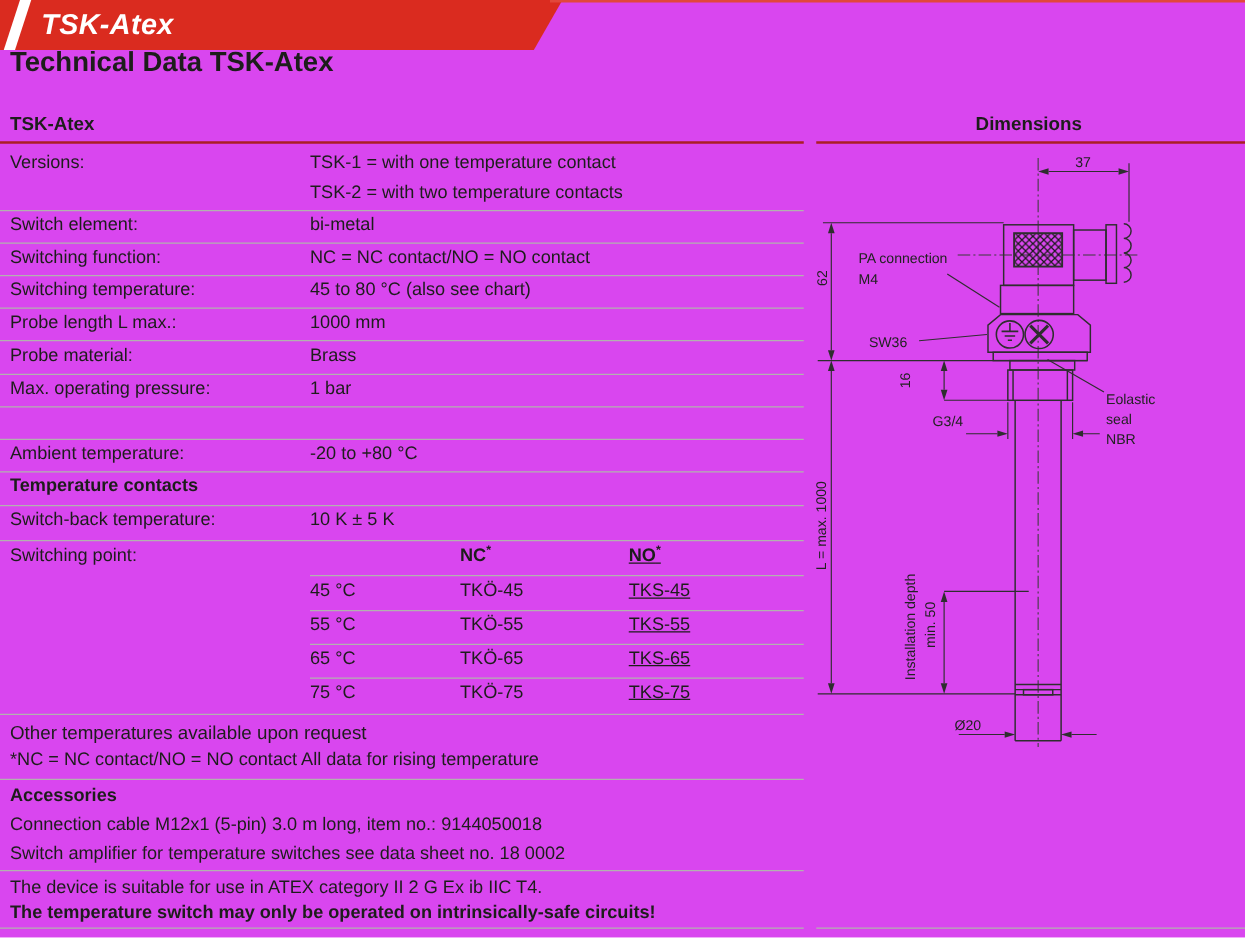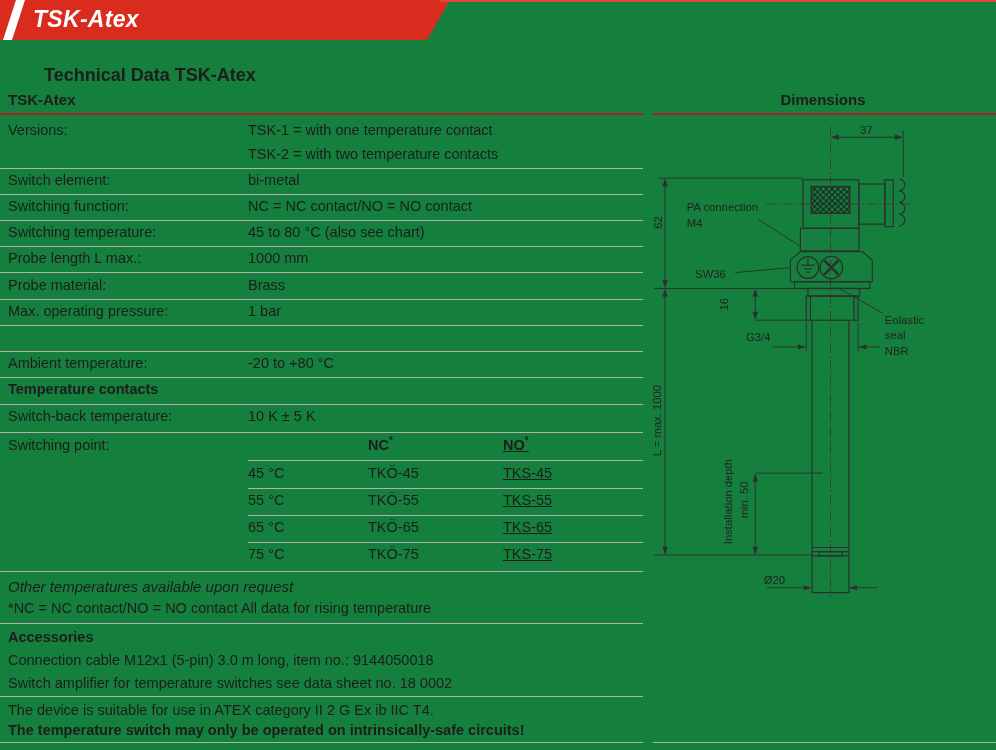--- a/index.html
+++ b/index.html
@@ -1,41 +1,41 @@
 <!DOCTYPE html>
 <html><head>
 <meta charset="utf-8">
 <style>
   html,body{margin:0;padding:0;background:#fff;}
-  .page{position:relative;width:996px;height:750px;background:#15803d;overflow:hidden;
+  .page{position:relative;width:996px;height:750px;background:#d946ef;overflow:hidden;
         font-family:"Liberation Sans",sans-serif;color:#1d1d1b;}
   
   .banner{position:absolute;left:0;top:0;width:996px;height:42px;}
   .band{position:absolute;left:0;top:0;width:450px;height:40px;background:#da2b1f;
         clip-path:polygon(0 0,100% 0,94.9% 100%,0 100%);}
   .slash{position:absolute;left:3px;top:0;width:9px;height:40px;background:#fff;
          transform:skewX(-18deg);transform-origin:bottom left;}
   .topline{position:absolute;left:440px;top:0;width:556px;height:2px;background:#e2473a;}
   .banner-title{position:absolute;left:33px;top:6px;font-size:23px;font-style:italic;
                 font-weight:600;color:#fff;letter-spacing:.3px;}
-  .h1{position:absolute;left:8px;top:65px;font-size:18px;font-weight:700;margin-left:36px;}
+  .h1{position:absolute;left:8px;top:37px;font-size:22px;font-weight:700;}
   .tbl-title{position:absolute;left:8px;top:91px;font-size:15px;font-weight:700;}
   .dim-title{position:absolute;left:650px;top:91px;width:346px;text-align:center;
              font-size:15px;font-weight:700;}
   .redrule{position:absolute;top:113px;height:2px;background:#ab1e24;}
   #rr1{left:0;width:643px;} #rr2{left:653px;width:343px;}
   .hr{position:absolute;height:1px;background:#b3b1af;left:0;width:643px;}
   .hr.sub{left:248px;width:395px;}
   .hr.rt{left:653px;width:343px;}
   .row{position:absolute;left:8px;width:640px;font-size:14.5px;line-height:17px;white-space:nowrap;}
   .val{position:absolute;left:240px;}
   .cnc{position:absolute;left:360px;}
   .cno{position:absolute;left:495px;text-decoration:underline;}
   .b{font-weight:700;}
-  .it{font-style:italic;font-size:15px;}
+  .it{font-size:15px;}
   sup{font-size:10px;vertical-align:super;line-height:0;}
   svg text{font-family:"Liberation Sans",sans-serif;}
 </style>
 </head>
 <body>
 
 <div class="page">
 
   <div class="banner">
     <div class="band"></div>

